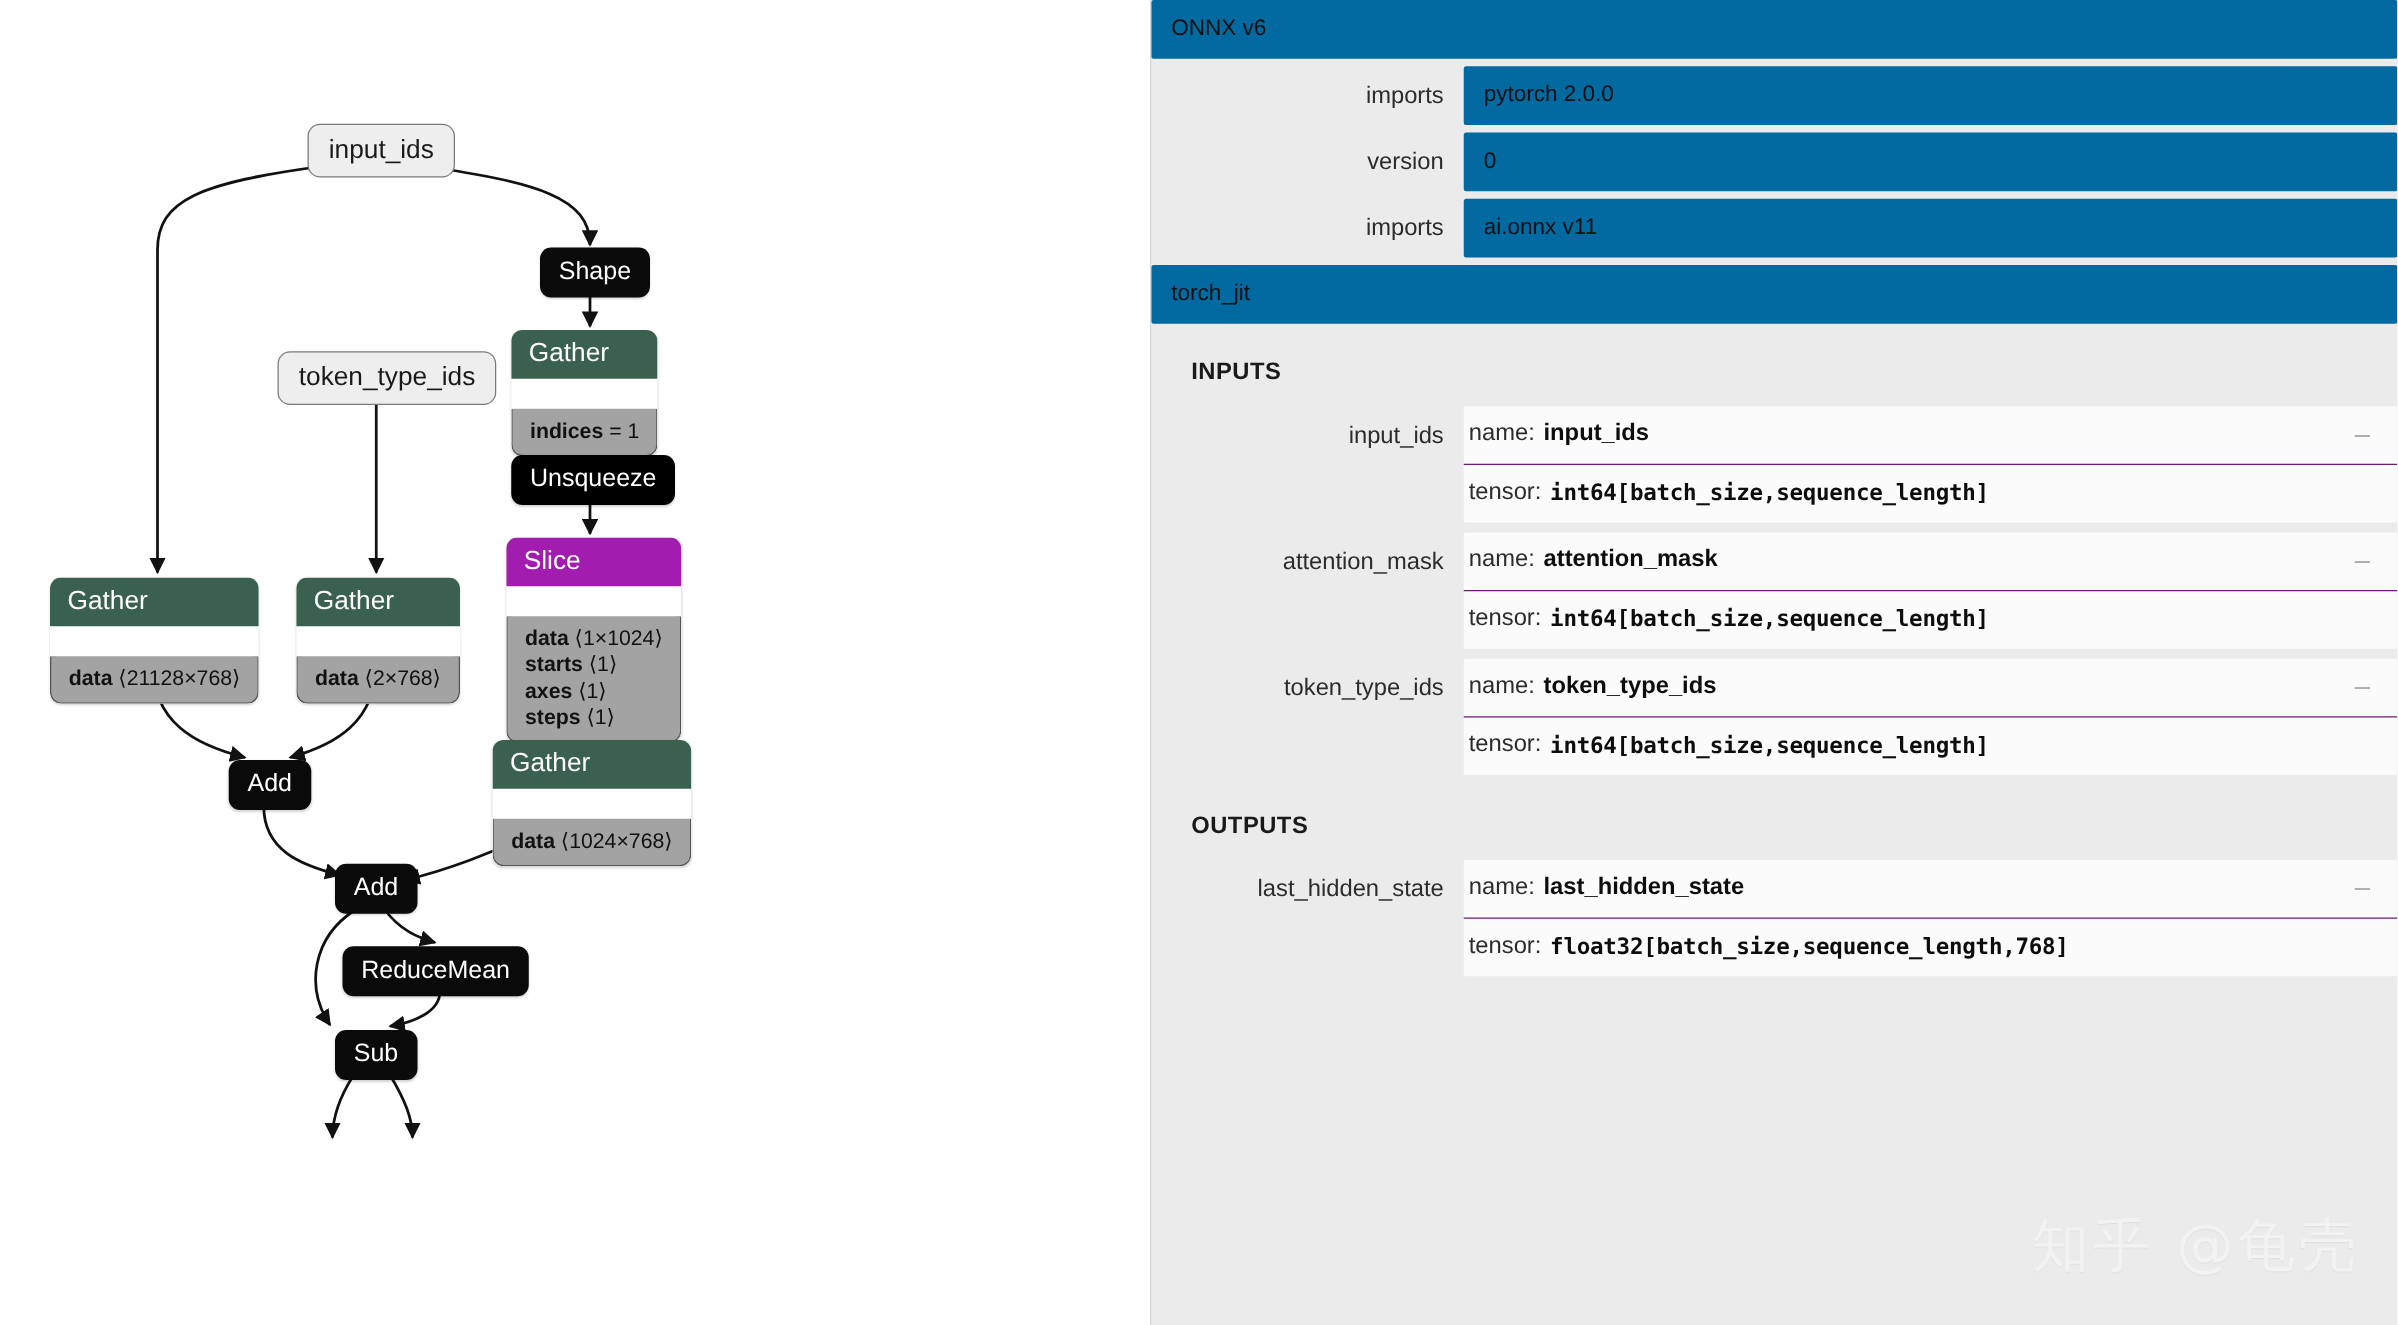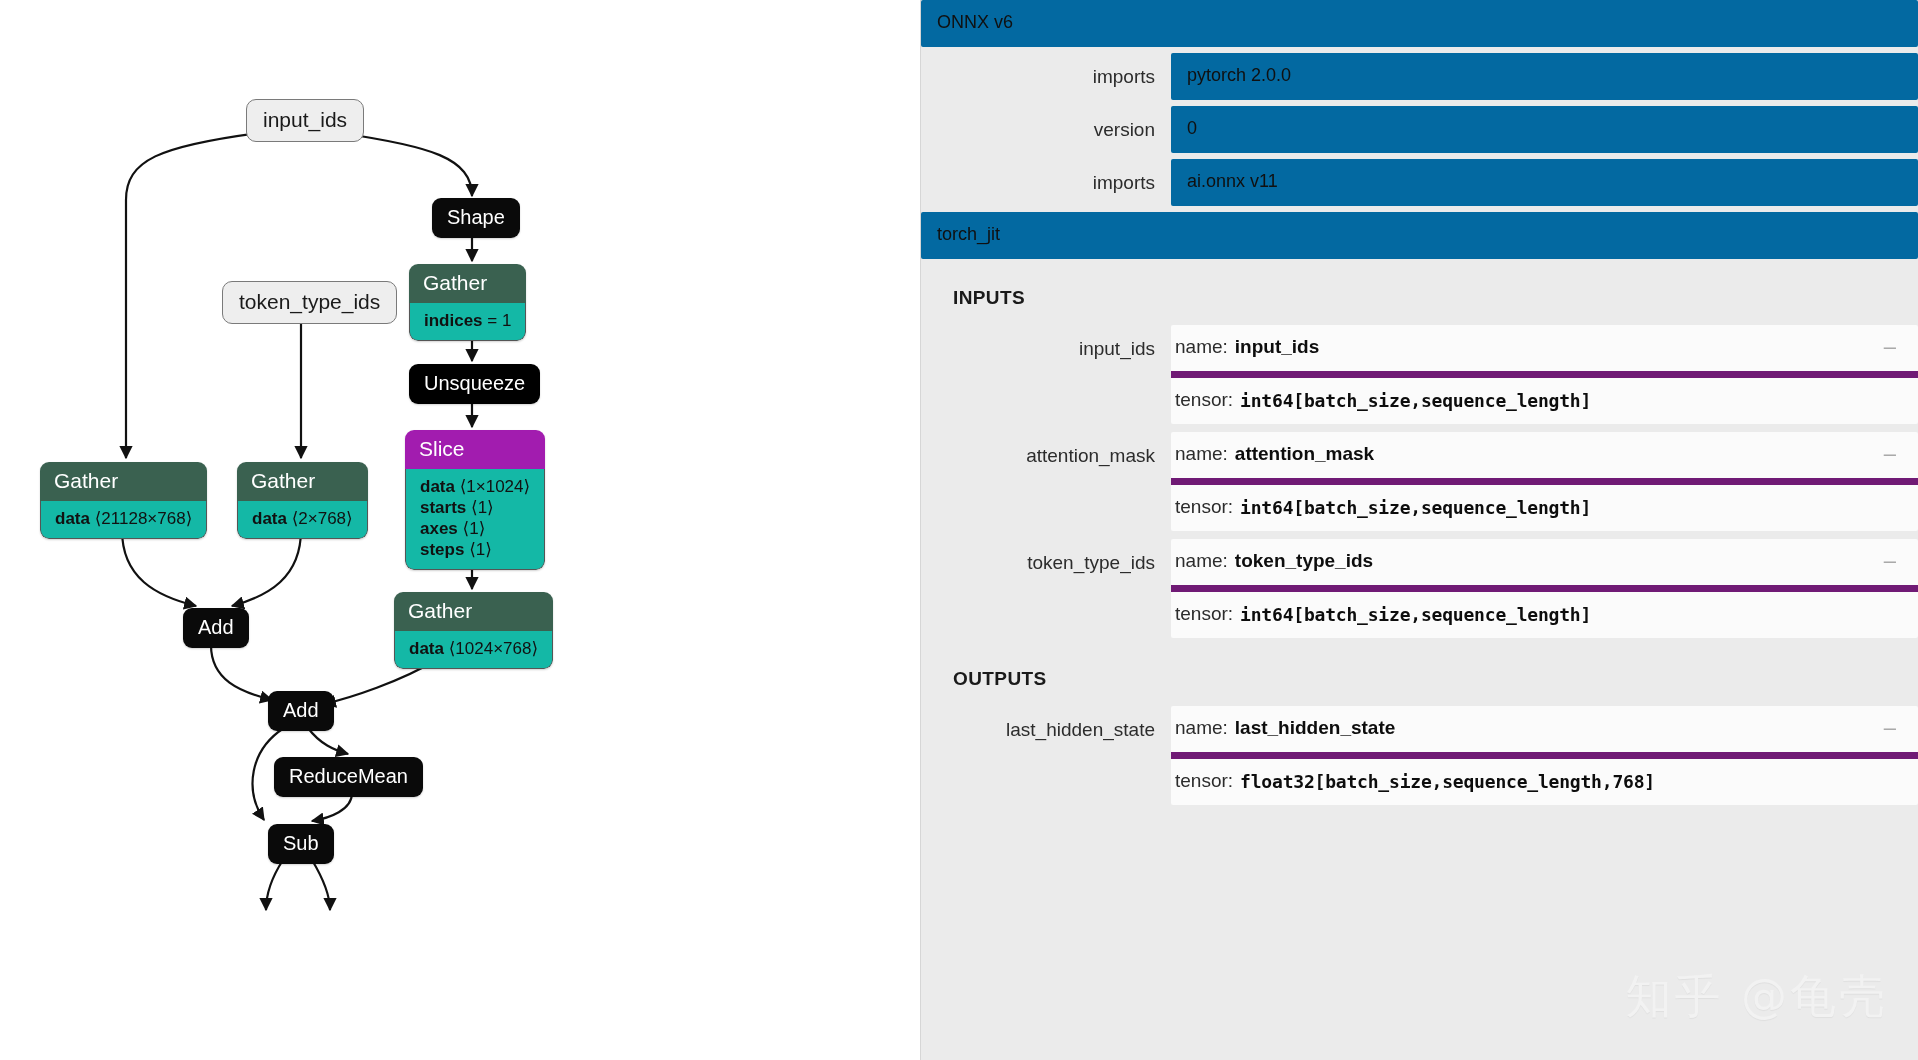--- a/index.html
+++ b/index.html
@@ -49,28 +49,29 @@
     font-size: 20px;
   }
   
   .node-box { background: #ffffff; border-radius: 9px; }
   .node-box .nhead {
     color: #ffffff;
     padding: 8px 14px 10px 14px;
     font-size: 21px;
   }
   .node-box .nbody {
-    background: #14b8a6;
+    background: #a3a3a3;
     border: 1px solid #555;
     border-top: none;
     border-bottom-left-radius: 9px;
     border-bottom-right-radius: 9px;
     padding: 7px 14px 9px 14px;
     color: #111;
     font-size: 17px;
+    margin-top: 24px;
   }
   .node-box .nrow { padding: 2px 0; white-space: nowrap; }
   .node-box .nrow b { font-weight: bold; }
   .node-box .dim { color: #111; }
   .green .nhead { background: #3a6150; }
   .green.node-box { border-top-left-radius: 9px; border-top-right-radius: 9px; }
   .brown .nhead { background: #a21caf; }
 
   
   #sidebar {
@@ -121,21 +122,21 @@
     background: #fbfbfb;
     border-radius: 2px;
   }
   .arg-line {
     display: flex;
     align-items: center;
     padding: 11px 16px 13px 4px;
     font-size: 19px;
     color: #2c2c2c;
   }
-  .arg-line + .arg-line { border-top: 7px solid #701a75; }
+  .arg-line + .arg-line { border-top: 1px solid #701a75; }
   .arg-line .lbl { margin-right: 7px; }
   .arg-line .val { font-weight: bold; color: #0d0d0d; }
   .arg-line .val.mono {
     font-family: "DejaVu Sans Mono", "Liberation Mono", monospace;
     font-weight: bold;
     font-size: 18px;
     letter-spacing: -0.2px;
   }
   .minus-btn {
     margin-left: auto;

